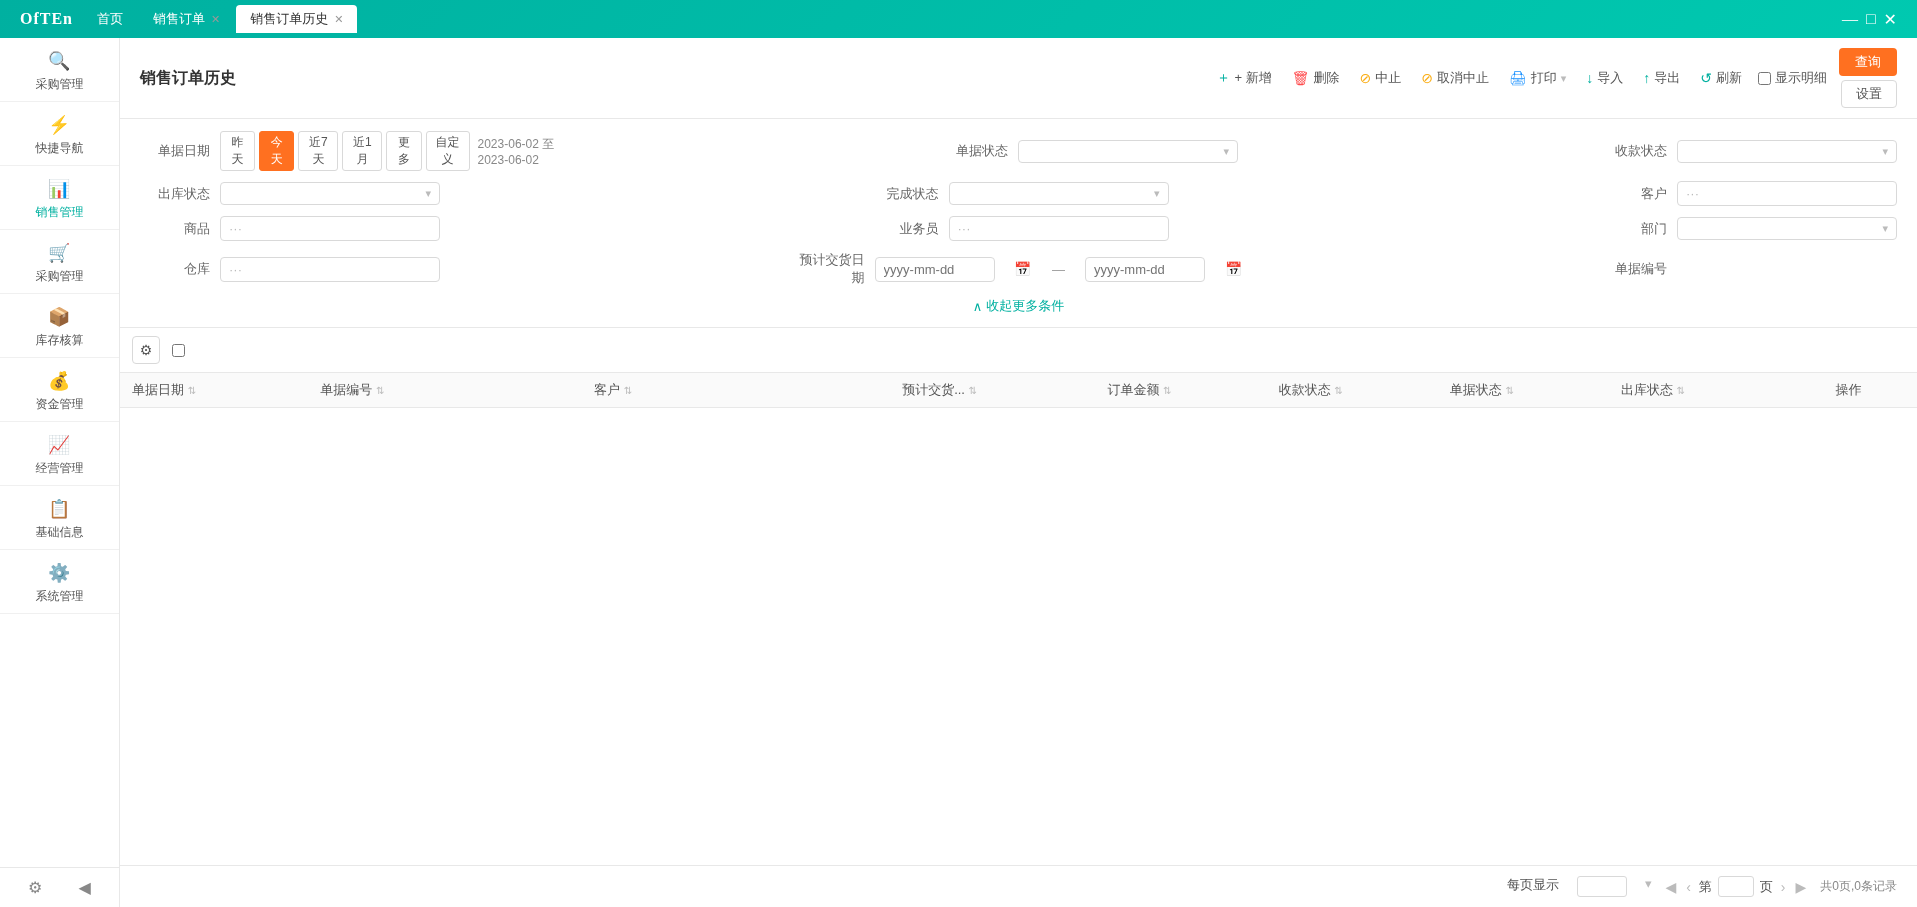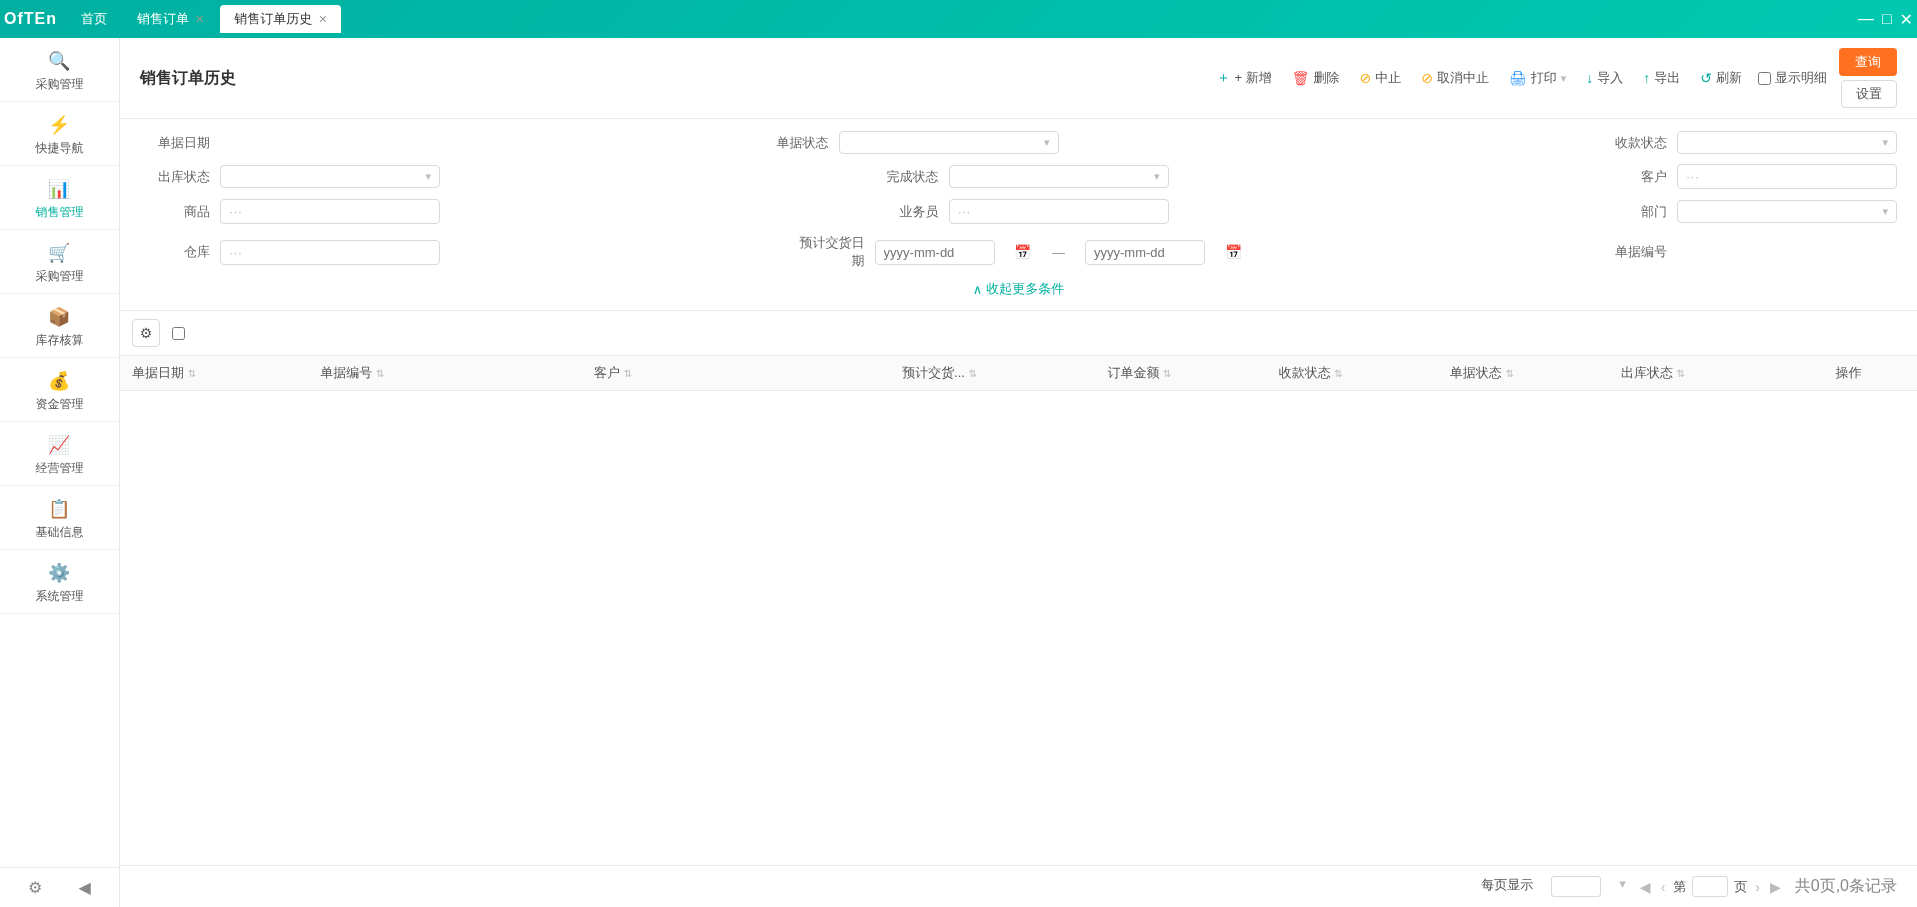--- a/index.html
+++ b/index.html
@@ -4,22 +4,23 @@
   <style>
     * { margin: 0; padding: 0; box-sizing: border-box; }
     body { font-family: 'Microsoft YaHei', Arial, sans-serif; font-size: 13px; background: #f5f5f5; color: #333; display: flex; flex-direction: column; height: 907px; overflow: hidden; }
 
     
     .top-bar {
       background: linear-gradient(135deg, #00b0a0, #00c9b0);
       height: 38px;
       display: flex;
       align-items: center;
-      padding: 0 4px;
+      padding: 0 20px;
       flex-shrink: 0;
+      font-family: Liberation Serif, serif;
     }
     .top-bar-tabs {
       display: flex;
       align-items: center;
       gap: 2px;
       flex: 1;
     }
     .top-tab {
       height: 28px;
       padding: 0 14px;
@@ -386,21 +387,21 @@
     .page-input {
       border: 1px solid #d9d9d9;
       border-radius: 3px;
       padding: 2px 4px;
       width: 36px;
       font-size: 13px;
       text-align: center;
     }
     .total-records {
       color: #888;
-      font-size: 16px;
+      font-size: 12px;
     }
 
     .chevron-down::after { content: '▾'; }
     .sort-arrows::after { content: ' ⇅'; font-size: 10px; color: #bbb; }
   </style>
 </head>
 <body>
 
 <div class="top-bar">
   <div class="brand-text">OfTEn</div>
@@ -515,20 +516,31 @@
           <button class="query-btn">查询</button>
           <button class="settings-btn">设置</button>
         </div>
       </div>
     </div>
 
     <div class="filter-area">
 
       <div class="filter-row">
         <span class="filter-label">单据日期</span>
+        <div class="filter-control">
+          <div class="date-filter-group">
+            <button class="date-btn">昨天</button>
+            <button class="date-btn active">今天</button>
+            <button class="date-btn">近7天</button>
+            <button class="date-btn">近1月</button>
+            <button class="date-btn">更多</button>
+            <button class="date-btn">自定义</button>
+            <span class="date-range-text">2023-06-02 至 2023-06-02</span>
+          </div>
+        </div>
         <div style="flex:1"></div>
 
         <span class="filter-label">单据状态</span>
         <div class="select-control" style="min-width:220px;">
           <span></span>
           <span class="arrow chevron-down"></span>
         </div>
         <div style="flex:1"></div>
 
         <span class="filter-label">收款状态</span>

